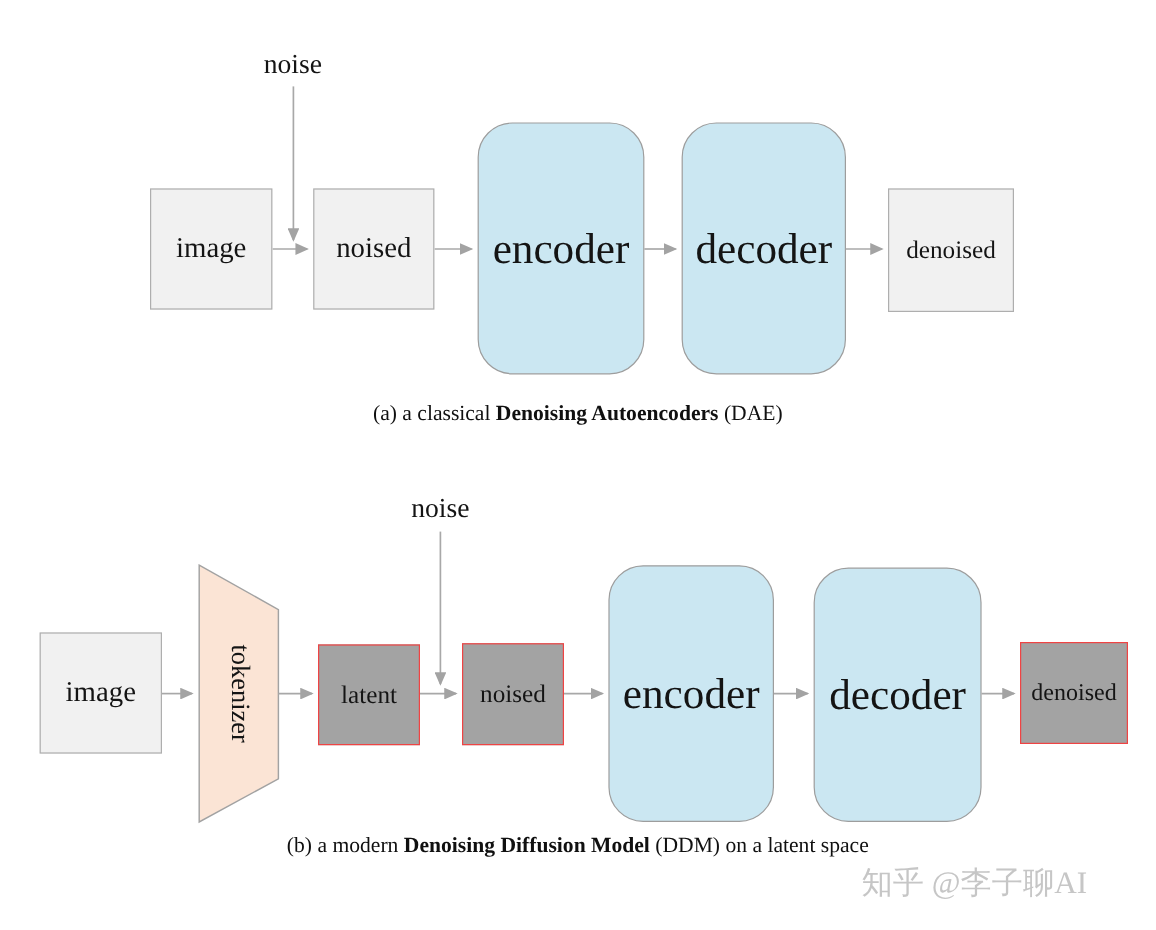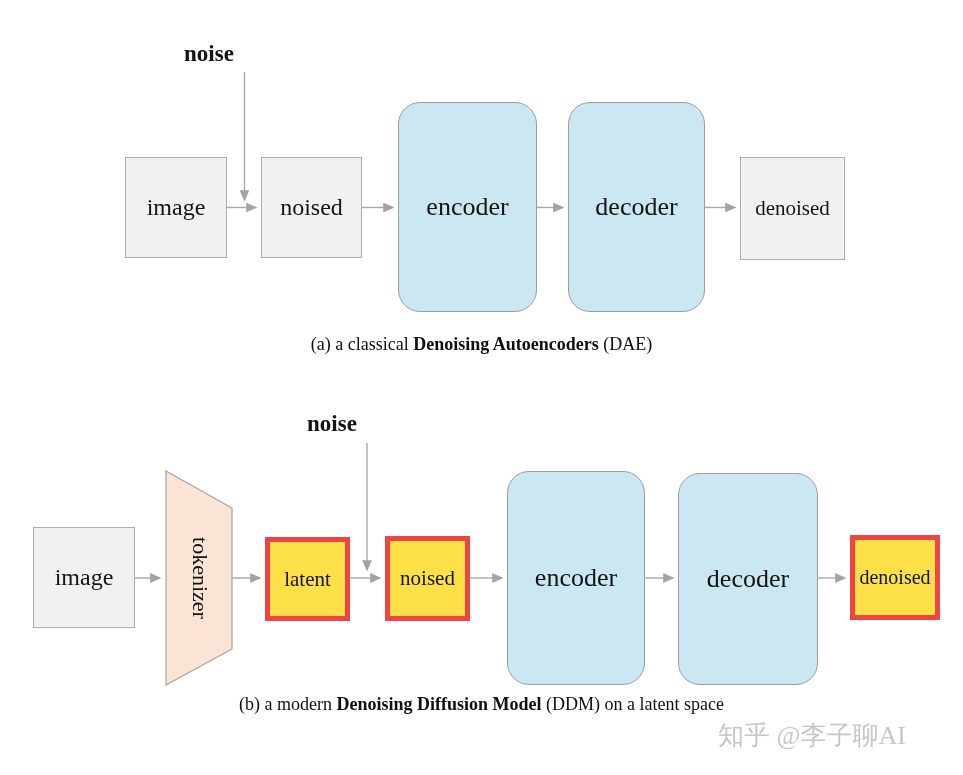--- a/index.html
+++ b/index.html
@@ -12,29 +12,28 @@
     overflow:hidden;
   }
   #arrow-layer{position:absolute;left:0;top:0;z-index:1;pointer-events:none;}
   .box{
     position:absolute;z-index:2;
     display:flex;align-items:center;justify-content:center;
     box-sizing:border-box;
     text-align:center;
   }
   .sq-light{background:#f1f1f1;border:1px solid #aeaeae;}
-  .sq-mid{background:#fde047;border:5px solid #ef4444;}
+  .sq-mid{background:#a3a3a3;border:1px solid #ef4444;}
   .blue{background:#cbe7f2;border:1px solid #9d9d9d;border-radius:22px;}
-  .fs26{font-size:26px;}
+  .fs26{font-size:36px;border-radius:29px;}
   .fs24{font-size:24px;}
   .fs21{font-size:21px;}
   .noise-label{
-    position:absolute;z-index:2;width:120px;
+    position:absolute;z-index:2;width:120px;text-align:center;
     font-size:23px;
-    font-weight:bold;
   }
   .tokenizer-label{
     position:absolute;z-index:2;
     left:120px;top:563px;width:160px;height:30px;
     display:flex;align-items:center;justify-content:center;
     transform:rotate(90deg);
     font-size:22px;white-space:nowrap;
   }
   .caption{
     position:absolute;left:0;width:963px;z-index:3;

